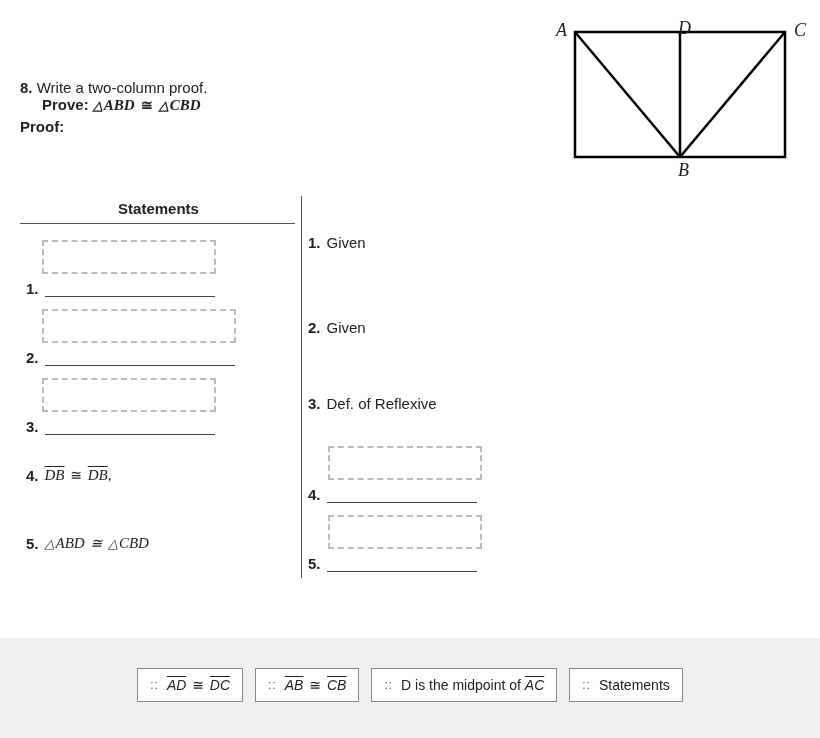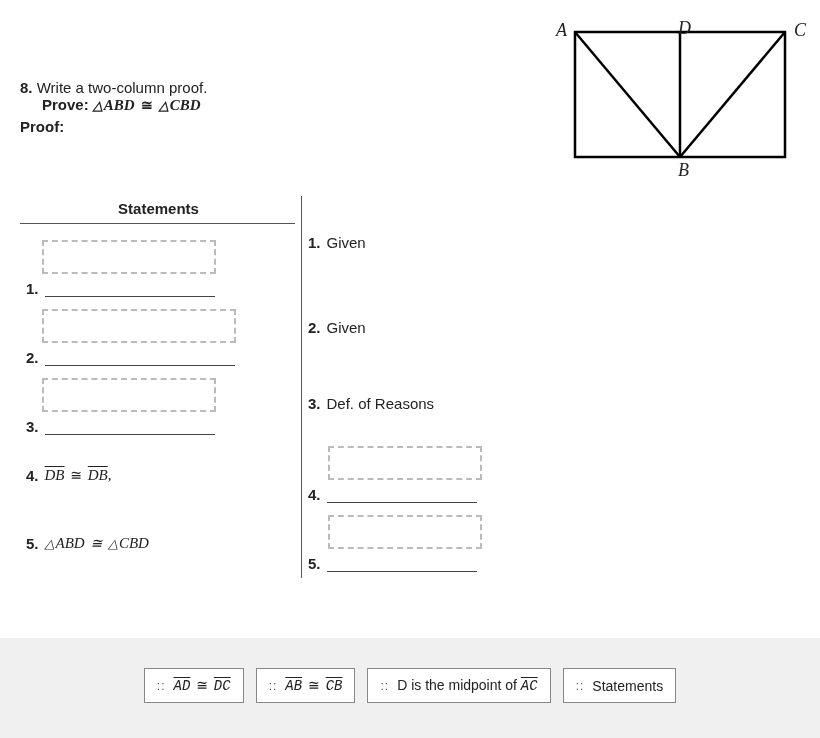--- a/index.html
+++ b/index.html
@@ -58,21 +58,21 @@
   .bank { display:flex; flex-wrap:wrap; gap:12px; justify-content:center;}
   .tile {
     background:#fff;
     border:1px solid #888;
     padding:8px 12px;
     font-size:14px;
     display:flex; align-items:center; gap:8px;
     font-family: Verdana, sans-serif;
   }
   .grip { display:inline-block; font-size:12px; color:#555; letter-spacing:1px;}
-  .tile .over, .tile .it { font-family: Liberation Mono, monospace; font-style:italic;}
+  .tile .over, .tile .it { font-family: Liberation Sans, sans-serif; font-style:italic;}
   .tile .cong { font-size:14px;}
 </style>
 </head>
 <body>
 
 <div class="header-row">
   <div class="left-head">
     <div>
       <span class="q-num">8.</span>
       <span class="instruct">Write a two-column proof.</span>
@@ -155,21 +155,21 @@
     <div class="row" style="min-height:80px;">
       <span class="num">1.</span>
       <span>Given</span>
     </div>
     <div class="row" style="min-height:66px;">
       <span class="num">2.</span>
       <span>Given</span>
     </div>
     <div class="row" style="min-height:62px;">
       <span class="num">3.</span>
-      <span>Def. of Reasons</span>
+      <span>Def. of Reflexive</span>
     </div>
     <div class="row">
       <div class="stack">
         <span class="drop drop-lg" style="margin-left:20px;"></span>
         <div>
           <span class="num">4.</span><span class="underline" style="width:150px;"></span>
         </div>
       </div>
     </div>
     <div class="row">

